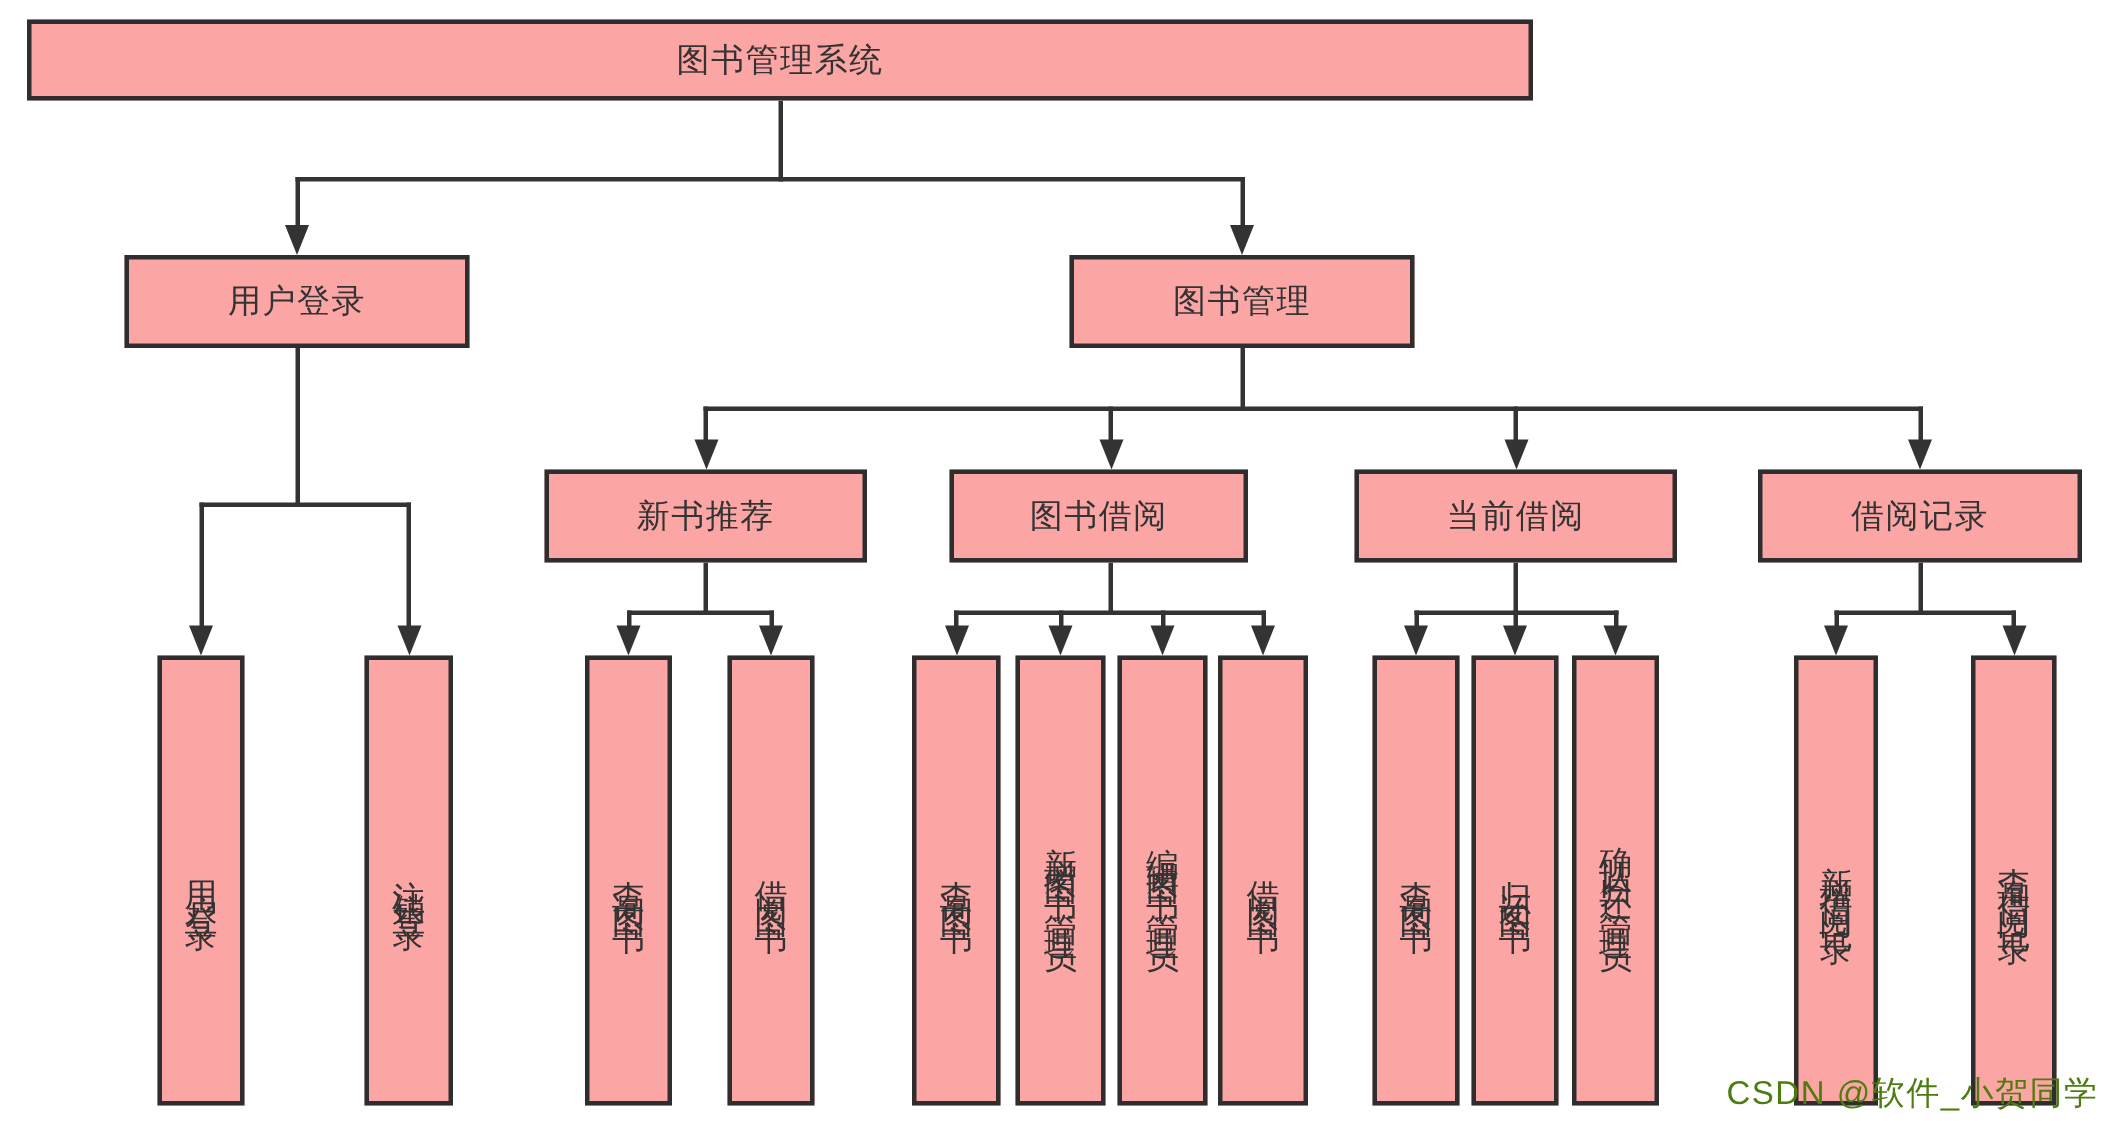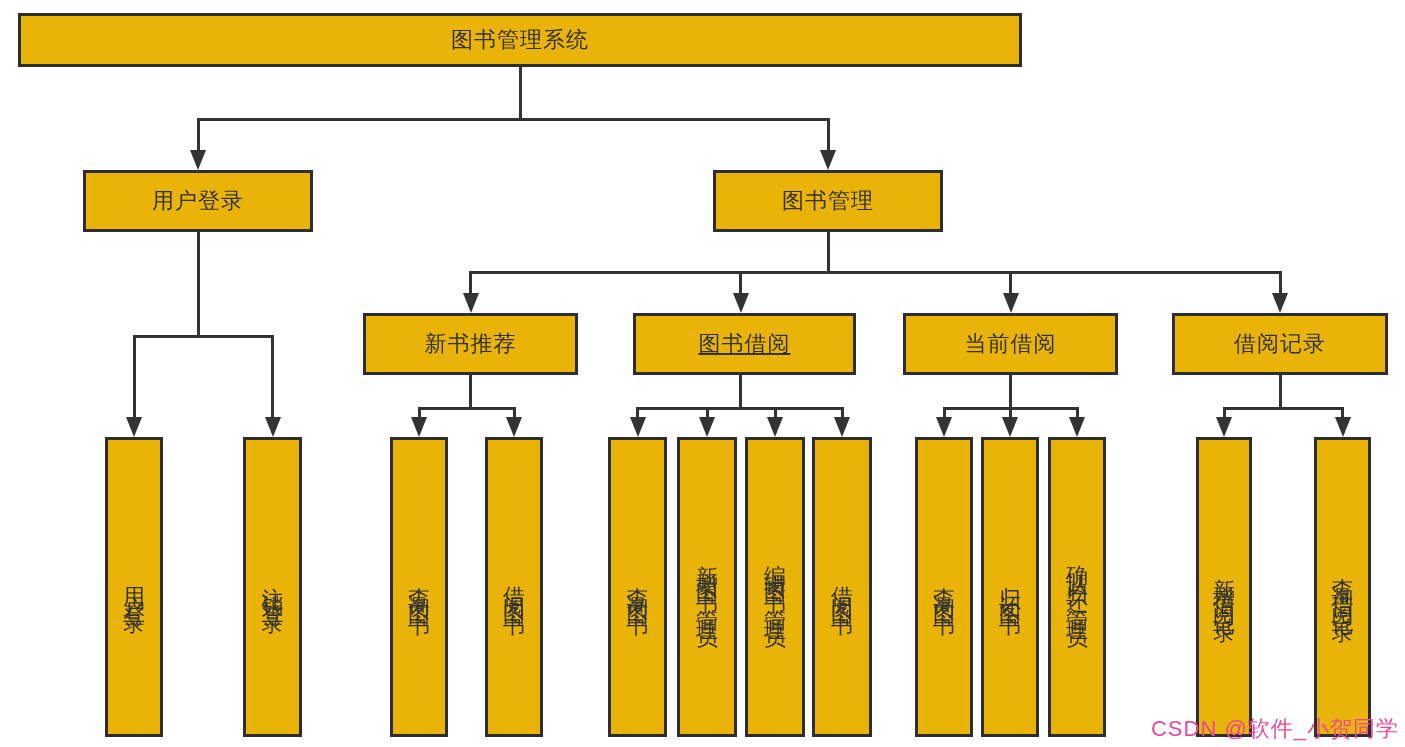--- a/index.html
+++ b/index.html
@@ -8,21 +8,21 @@
     width: 1405px;
     height: 747px;
     background: #ffffff;
     font-family: "Liberation Sans", sans-serif;
     overflow: hidden;
   }
   .node {
     position: absolute;
     box-sizing: border-box;
     border: 3px solid #2e2e2e;
-    background: #eab308;
+    background: #fca5a5;
     color: #333333;
     display: flex;
     align-items: center;
     justify-content: center;
     text-align: left;
   }
   .node.h { font-size: 22px; letter-spacing: 1px; }
   .node.v {
     font-size: 22px;
     writing-mode: vertical-rl;
@@ -36,21 +36,21 @@
     width: 0; height: 0;
     border-left: 8px solid transparent;
     border-right: 8px solid transparent;
     border-top: 20px solid #333333;
   }
   .watermark {
     position: absolute;
     top: 714px;
     right: 6px;
     font-size: 22px;
-    color: #ec4899;
+    color: #4d7c0f;
     letter-spacing: 1px;
     z-index: 10;
     white-space: nowrap;
   }
 </style>
 </head>
 <body>
 
 <div id="canvas">
   <span class="watermark">CSDN @软件_小贺同学</span>
@@ -103,21 +103,21 @@
     <div class="vline" style="left: 1278.5px; top: 375px; width: 3px; height: 35px;"></div>
     <div class="hline" style="left: 1222.5px; top: 407px; width: 121.5px; height: 3px;"></div>
     <div class="vline" style="left: 1222.5px; top: 407px; width: 3px; height: 20px;"></div>
     <div class="arrow" style="left: 1216px; top: 417px;"></div>
     <div class="vline" style="left: 1341px; top: 407px; width: 3px; height: 20px;"></div>
     <div class="arrow" style="left: 1334.5px; top: 417px;"></div>
     <div class="node h" style="left: 18px; top: 13px; width: 1004px; height: 54px;">图书管理系统</div>
     <div class="node h" style="left: 83px; top: 170px; width: 230px; height: 62px;">用户登录</div>
     <div class="node h" style="left: 363px; top: 313px; width: 215px; height: 62px;">新书推荐</div>
     <div class="node h" style="left: 713px; top: 170px; width: 230px; height: 62px;">图书管理</div>
-    <div class="node h" style="left: 633px; top: 313px; width: 223px; height: 62px; text-decoration: underline;">图书借阅</div>
+    <div class="node h" style="left: 633px; top: 313px; width: 199px; height: 62px;">图书借阅</div>
     <div class="node h" style="left: 903px; top: 313px; width: 215px; height: 62px;">当前借阅</div>
     <div class="node h" style="left: 1172px; top: 313px; width: 216px; height: 62px;">借阅记录</div>
     <div class="node v" style="left: 105px; top: 437px; width: 58px; height: 300px;">用户登录</div>
     <div class="node v" style="left: 243px; top: 437px; width: 59px; height: 300px;">注销登录</div>
     <div class="node v" style="left: 390px; top: 437px; width: 58px; height: 300px;">查询图书</div>
     <div class="node v" style="left: 485px; top: 437px; width: 58px; height: 300px;">借阅图书</div>
     <div class="node v" style="left: 608px; top: 437px; width: 59px; height: 300px;">查询图书</div>
     <div class="node v" style="left: 677px; top: 437px; width: 60px; height: 300px;">新增图书（管理员）</div>
     <div class="node v" style="left: 745px; top: 437px; width: 60px; height: 300px;">编辑图书（管理员）</div>
     <div class="node v" style="left: 812px; top: 437px; width: 60px; height: 300px;">借阅图书</div>

